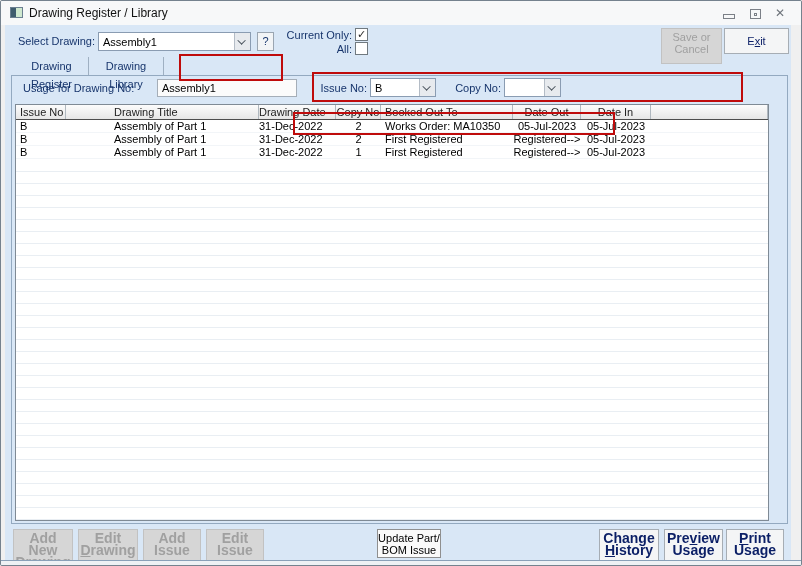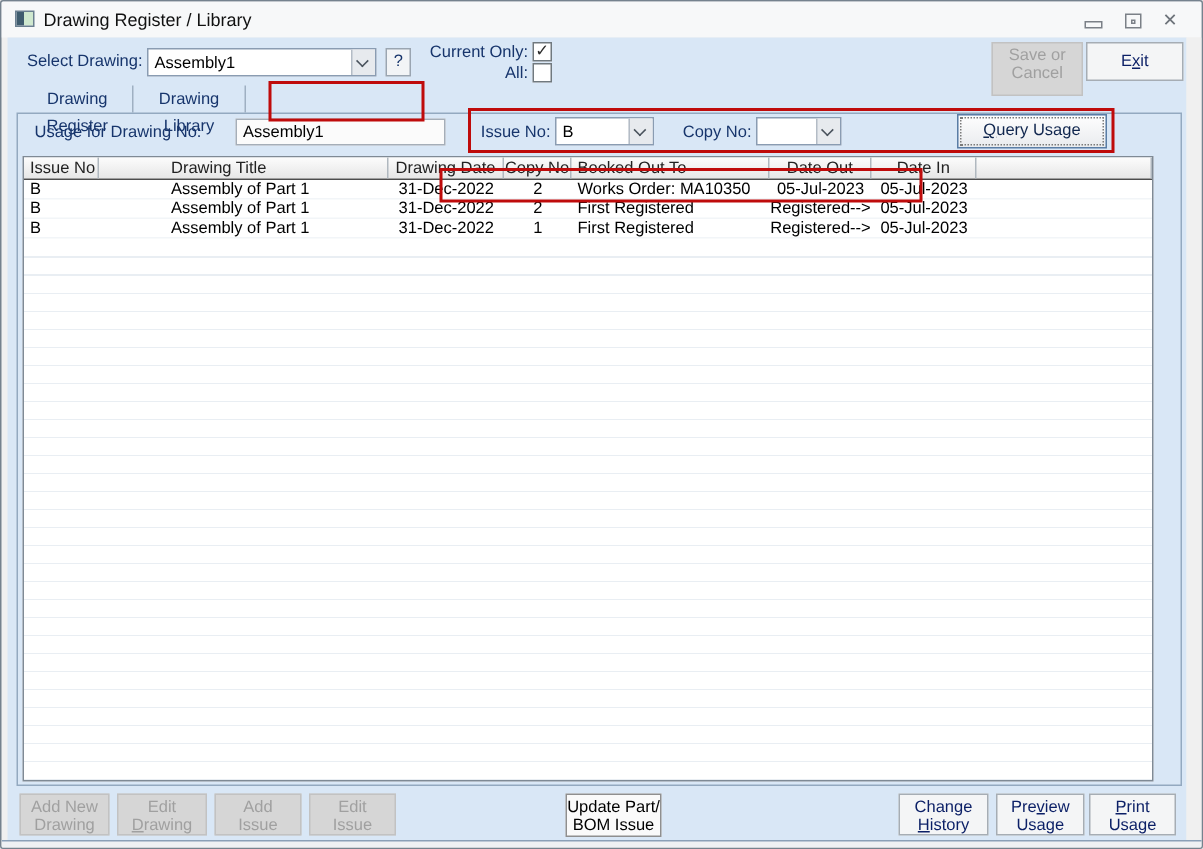--- a/index.html
+++ b/index.html
@@ -59,31 +59,31 @@
                text-align:center; line-height:21px; }
 
   
   .tbl { left:14px; top:103px; width:754px; height:417px; background:#fff; border:1px solid #7f8a95; z-index:2; }
   .thead { display:flex; height:15px; background:linear-gradient(#fcfcfc,#e6e6e6);
            border-bottom:1px solid #4d4d4d; color:#222; }
   .thead > div { line-height:14px; border-right:1px solid #b0b8bf; overflow:hidden; white-space:nowrap; }
   .trow { display:flex; height:13px; line-height:12px; color:#000; border-bottom:1px solid #f2f5f8; }
   .trow > div { overflow:hidden; white-space:nowrap; }
   .c0{width:50px; padding-left:4px;} .c1{width:149px; padding-left:4px;margin-left:44px;}
-  .c2{width:77px; text-align:center;} .c3{width:45px; text-align:center;}
+  .c2{width:77px; text-align:left;} .c3{width:45px; text-align:center;}
   .c4{width:132px; padding-left:4px;} .c5{width:68px; text-align:center;}
   .c6{width:70px; text-align:center;} .c7{flex:1;}
   .tfill { position:absolute; left:0; right:0; top:55px; bottom:0;
            background:repeating-linear-gradient(to bottom, #ffffff 0 11px, #e9eef3 11px 12px); }
 
   
   .ann { border:2px solid #bf0b0b; z-index:10; pointer-events:none; }
 
   
-  .fbtn { top:528px; height:28px; font-size:11px; }
+  .fbtn { top:528px; height:38px; font-size:14px;font-weight:bold; }
 </style>
 </head>
 <body>
 
 <div id="win">
 
   <div class="abs titlebar">
     <div class="abs app-icon"></div>
     <div class="abs caption">Drawing Register / Library</div>
   </div>
@@ -135,23 +135,20 @@
   </div>
 
   <div class="abs lbl lbl-right" style="left:445px;top:81px;width:55px;">Copy No:</div>
   <div class="abs combobox" style="left:503px;top:77px;width:57px;height:19px;">
     <span class="val"></span>
     <span class="dd-btn">
         <span class="chev"></span>
       </span>
   </div>
 
-  <div class="abs query-btn" style="left:637px;top:75px;width:100px;height:23px;">
-    <span class="u">Q</span><span>uery Usage</span>
-  </div>
 
   <div class="abs tbl">
     <div class="thead">
       <div class="c0">Issue No</div>
       <div class="c1">Drawing Title</div>
       <div class="c2">Drawing Date</div>
       <div class="c3">Copy No</div>
       <div class="c4">Booked Out To</div>
       <div class="c5">Date Out</div>
       <div class="c6">Date In</div>

